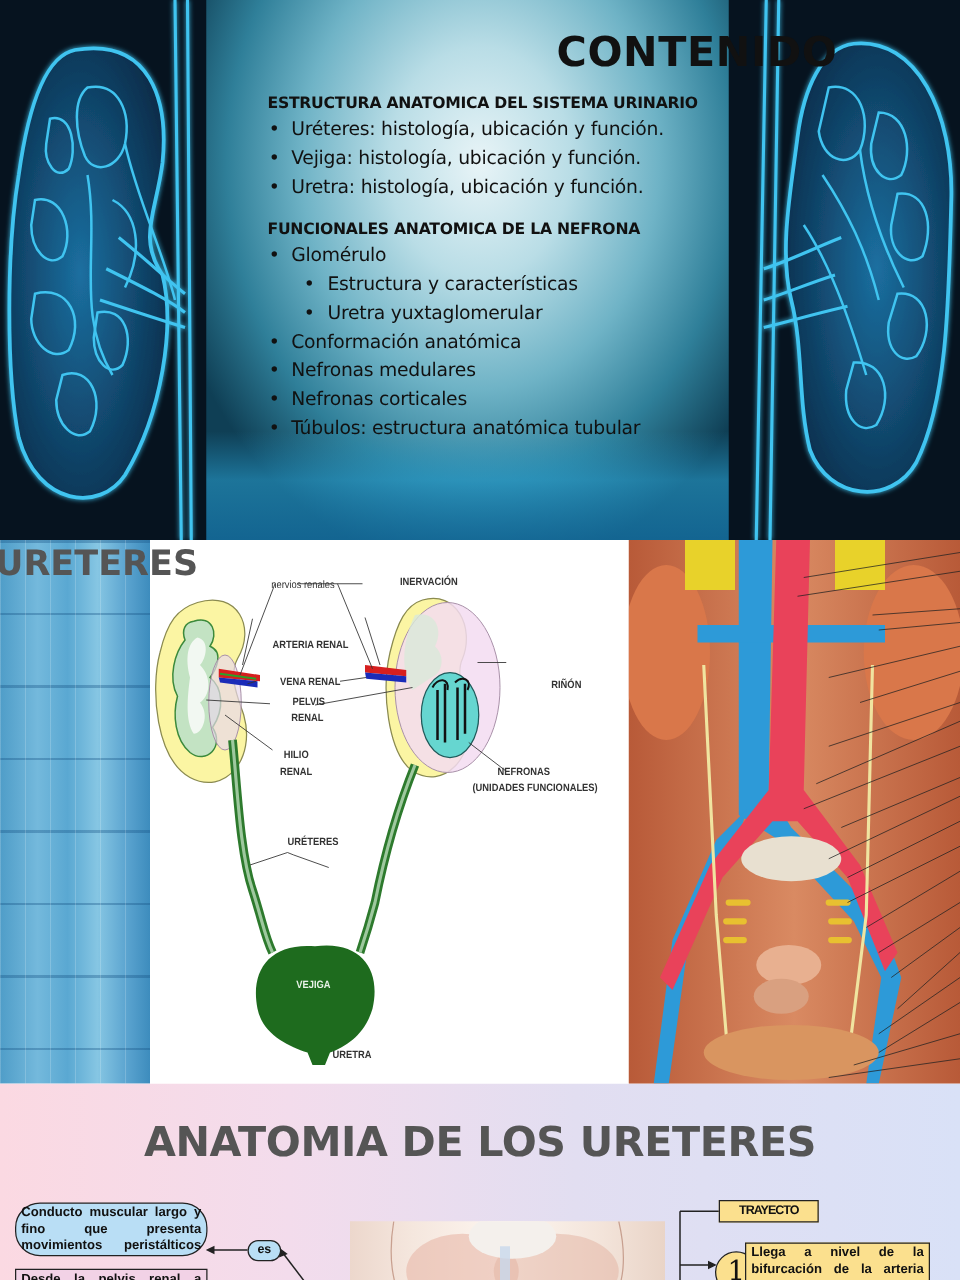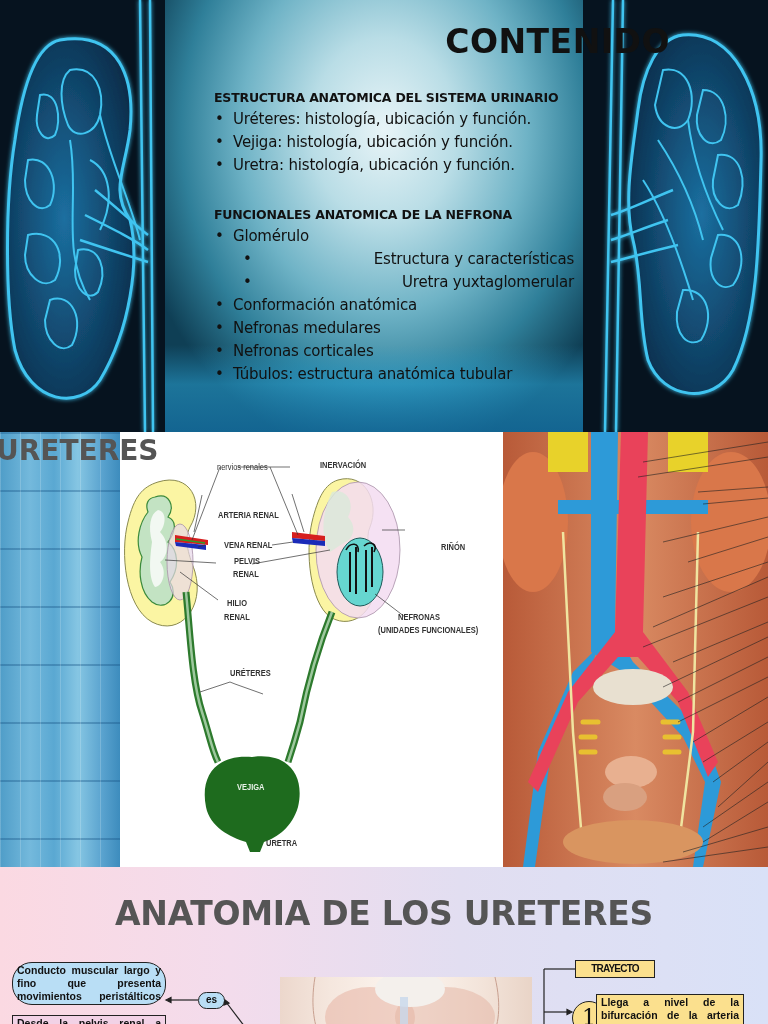--- a/index.html
+++ b/index.html
@@ -20,25 +20,25 @@
   }
   .kidney-panel.left { left:0; width:165px; }
   .kidney-panel.right { left:583px; width:185px; }
   .kidney-panel svg { position:absolute; left:0; top:0; }
 
   .s1-title {
     position:absolute; left:0; width:656px; top:22px; text-align:right;
     font-family:"DejaVu Sans", sans-serif; font-size:33px; color:#111; letter-spacing:0.5px;margin-left:14px;
   }
   .s1-content { position:absolute; left:214px; top:74px; width:360px; color:#111; }
-  .s1-heading { font-family:"DejaVu Sans", sans-serif; font-weight:bold; font-size:12.5px; margin-bottom:3px; letter-spacing:-0.2px;margin-top:16px; }
+  .s1-heading { font-family:"DejaVu Sans", sans-serif; font-weight:bold; font-size:12.5px; margin-bottom:3px; letter-spacing:-0.2px; }
   .s1-list { list-style:none; }
   .s1-list li { font-family:"DejaVu Sans", sans-serif; font-size:15px; line-height:23px; position:relative; padding-left:19px; letter-spacing:-0.2px; white-space:nowrap; }
   .s1-list li::before { content:"•"; position:absolute; left:1px; top:0; }
-  .s1-list li.sub { padding-left:48px;text-align:right; }
+  .s1-list li.sub { padding-left:48px; }
   .s1-list li.sub::before { left:29px; }
   .s1-gap { height:14px; }
 
   
   .slide2 { position:absolute; left:0; top:432px; width:768px; height:435px; background:#ffffff; overflow:hidden; }
   .tiles {
     position:absolute; left:0; top:0; width:120px; height:435px;
     background:
       repeating-linear-gradient(90deg, rgba(255,255,255,0.18) 0 1px, transparent 1px 20px),
       repeating-linear-gradient(180deg, rgba(20,80,130,0.35) 0 2px, transparent 2px 58px),

